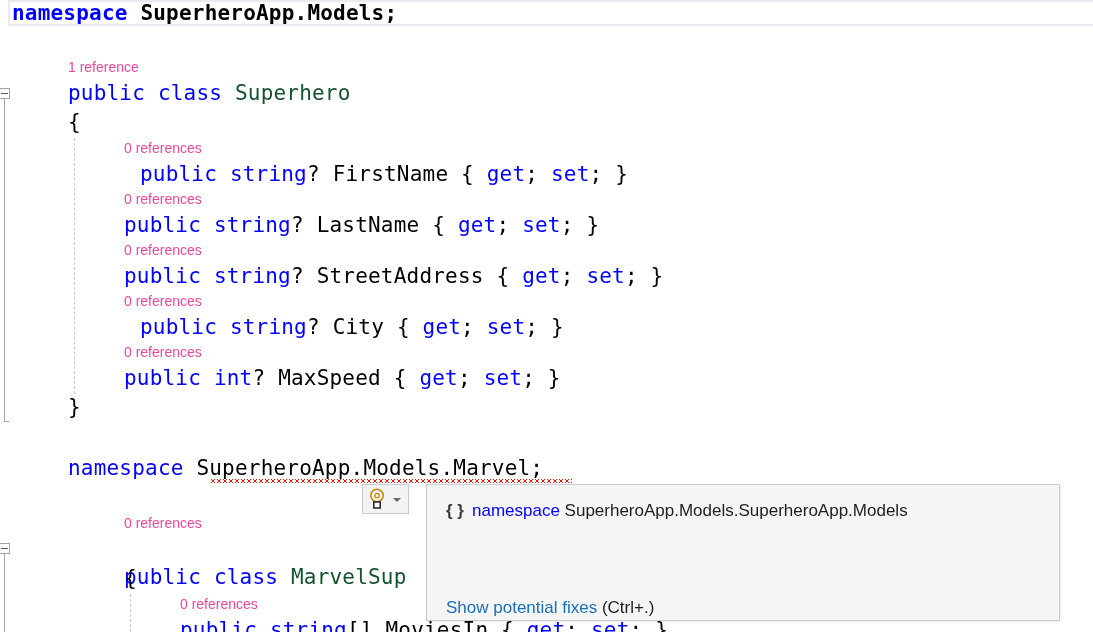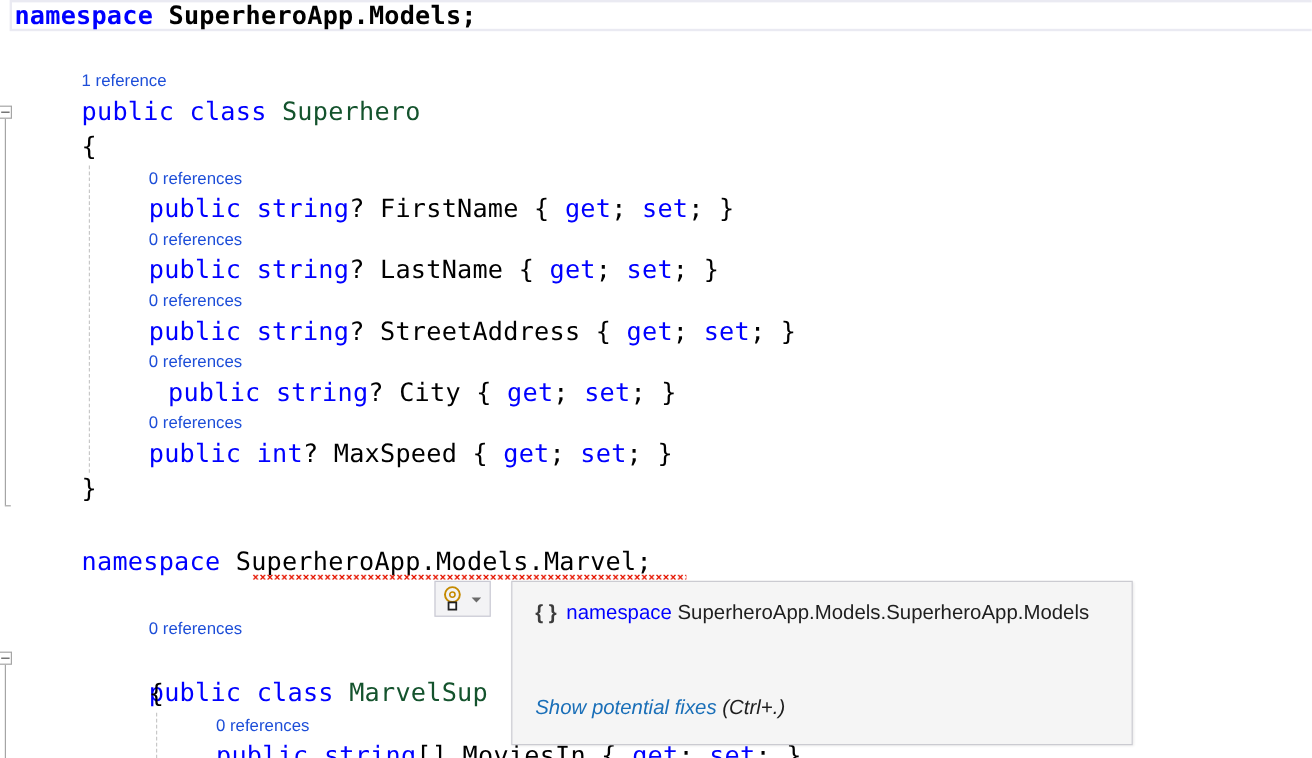--- a/index.html
+++ b/index.html
@@ -11,21 +11,21 @@
   .editor { position:absolute; left:0; top:0; width:1093px; height:632px; }
   .line {
     position:absolute; white-space:pre; font-size:21px; line-height:26px;
     color:#000000; letter-spacing:0.2px;
   }
   .kw { color:#0000ff; }
   .type { color:#14532d; }
   .lens {
     position:absolute; white-space:nowrap;
     font-family:"Liberation Sans","DejaVu Sans",sans-serif;
-    font-size:14px; line-height:16px; color:#1d4ed8; cursor:pointer;
+    font-size:14px; line-height:16px; color:#ec4899; cursor:pointer;
   }
   .current-line {
     position:absolute; left:8px; top:-2px; width:1093px; height:26px;
     border:2px solid #eaeaf2; border-left:2px solid #eaeaf2; box-sizing:border-box;
   }
   .fold-box {
     position:absolute; width:9px; height:9px; border:1px solid #a5a5a5; background:#fff;
   }
   .fold-box::after {
     content:""; position:absolute; left:1px; top:4px; width:7px; height:1px; background:#555;
@@ -42,21 +42,21 @@
   .bulb-btn {
     position:absolute; left:362px; top:484px; width:47px; height:30px;
     box-sizing:border-box; border:1px solid #c9c9d3; background:#f3f3f5;
     display:flex; align-items:center; justify-content:flex-start; padding-left:6px; cursor:pointer;
   }
   .bulb-btn .caret {
     width:0; height:0; border-left:4px solid transparent; border-right:4px solid transparent;
     border-top:4px solid #6b6b6b; margin-left:8px; margin-top:2px;
   }
   .tooltip {
-    position:absolute; left:426px; top:484px; width:518px; height:137px;
+    position:absolute; left:426px; top:484px; width:634px; height:137px;
     box-sizing:border-box; border:1px solid #cbcbd1; background:#f5f5f5;
     box-shadow:1px 1px 2px rgba(0,0,0,0.08);
     font-family:"Liberation Sans","DejaVu Sans",sans-serif; font-size:17px; color:#1e1e1e;
   }
   .tt-row { position:absolute; left:19px; white-space:nowrap; }
   .tt-link { color:#1a6fb8; cursor:pointer; }
   .tt-kw { color:#0000ff; }
   .tt-brace { font-weight:bold; color:#3c3c3c; margin-right:8px; }
 </style>
 </head>
@@ -72,21 +72,21 @@
   <div class="lens" style="left:68px;top:59px;">1 reference</div>
   <div class="fold-box" style="left:-1px;top:88px;"></div>
   <div class="fold-line" style="left:4px;top:99px;height:322px;"></div>
   <div class="fold-end" style="left:4px;top:421px;"></div>
 
   <div class="line" style="left:68px;top:80px;"><span class="kw">public</span> <span class="kw">class</span> <span class="type">Superhero</span></div>
   <div class="line" style="left:68px;top:109px;">{</div>
   <div class="guide" style="left:74px;top:138px;height:256px;"></div>
 
   <div class="lens" style="left:124px;top:140px;">0 references</div>
-  <div class="line" style="left:124px;top:161px;"><span class="kw">public</span> <span class="kw">string</span><span>?</span> <span>FirstName</span> <span>{</span> <span class="kw">get</span>; <span class="kw">set</span>; <span>}</span></div>
+  <div class="line" style="left:140px;top:161px;"><span class="kw">public</span> <span class="kw">string</span><span>?</span> <span>FirstName</span> <span>{</span> <span class="kw">get</span>; <span class="kw">set</span>; <span>}</span></div>
 
   <div class="lens" style="left:124px;top:191px;">0 references</div>
   <div class="line" style="left:124px;top:212px;"><span class="kw">public</span> <span class="kw">string</span><span>?</span> <span>LastName</span> <span>{</span> <span class="kw">get</span>; <span class="kw">set</span>; <span>}</span></div>
 
   <div class="lens" style="left:124px;top:242px;">0 references</div>
   <div class="line" style="left:124px;top:263px;"><span class="kw">public</span> <span class="kw">string</span><span>?</span> <span>StreetAddress</span> <span>{</span> <span class="kw">get</span>; <span class="kw">set</span>; <span>}</span></div>
 
   <div class="lens" style="left:124px;top:293px;">0 references</div>
   <div class="line" style="left:140px;top:314px;"><span class="kw">public</span> <span class="kw">string</span><span>?</span> <span>City</span> <span>{</span> <span class="kw">get</span>; <span class="kw">set</span>; <span>}</span></div>
 
@@ -114,17 +114,17 @@
       <circle cx="8" cy="7.5" r="2.2" fill="none" stroke="#c58a00" stroke-width="1.3"></circle>
       <rect x="4.8" y="14" width="6.4" height="6" fill="#ffffff" stroke="#222" stroke-width="1.5"></rect>
     </svg>
     <span class="caret"></span>
   </div>
 
   <div class="tooltip">
     <div class="tt-row" style="top:16px;">
       <span class="tt-brace">{ }</span><span class="tt-kw">namespace</span> <span>SuperheroApp.Models.SuperheroApp.Models</span>
     </div>
-    <div class="tt-row" style="top:95px;font-style:italic;">
+    <div class="tt-row" style="top:113px;">
       <span class="tt-link">Show potential fixes</span><span> (Ctrl+.)</span>
     </div>
   </div>
 </div>
 
 </body></html>

